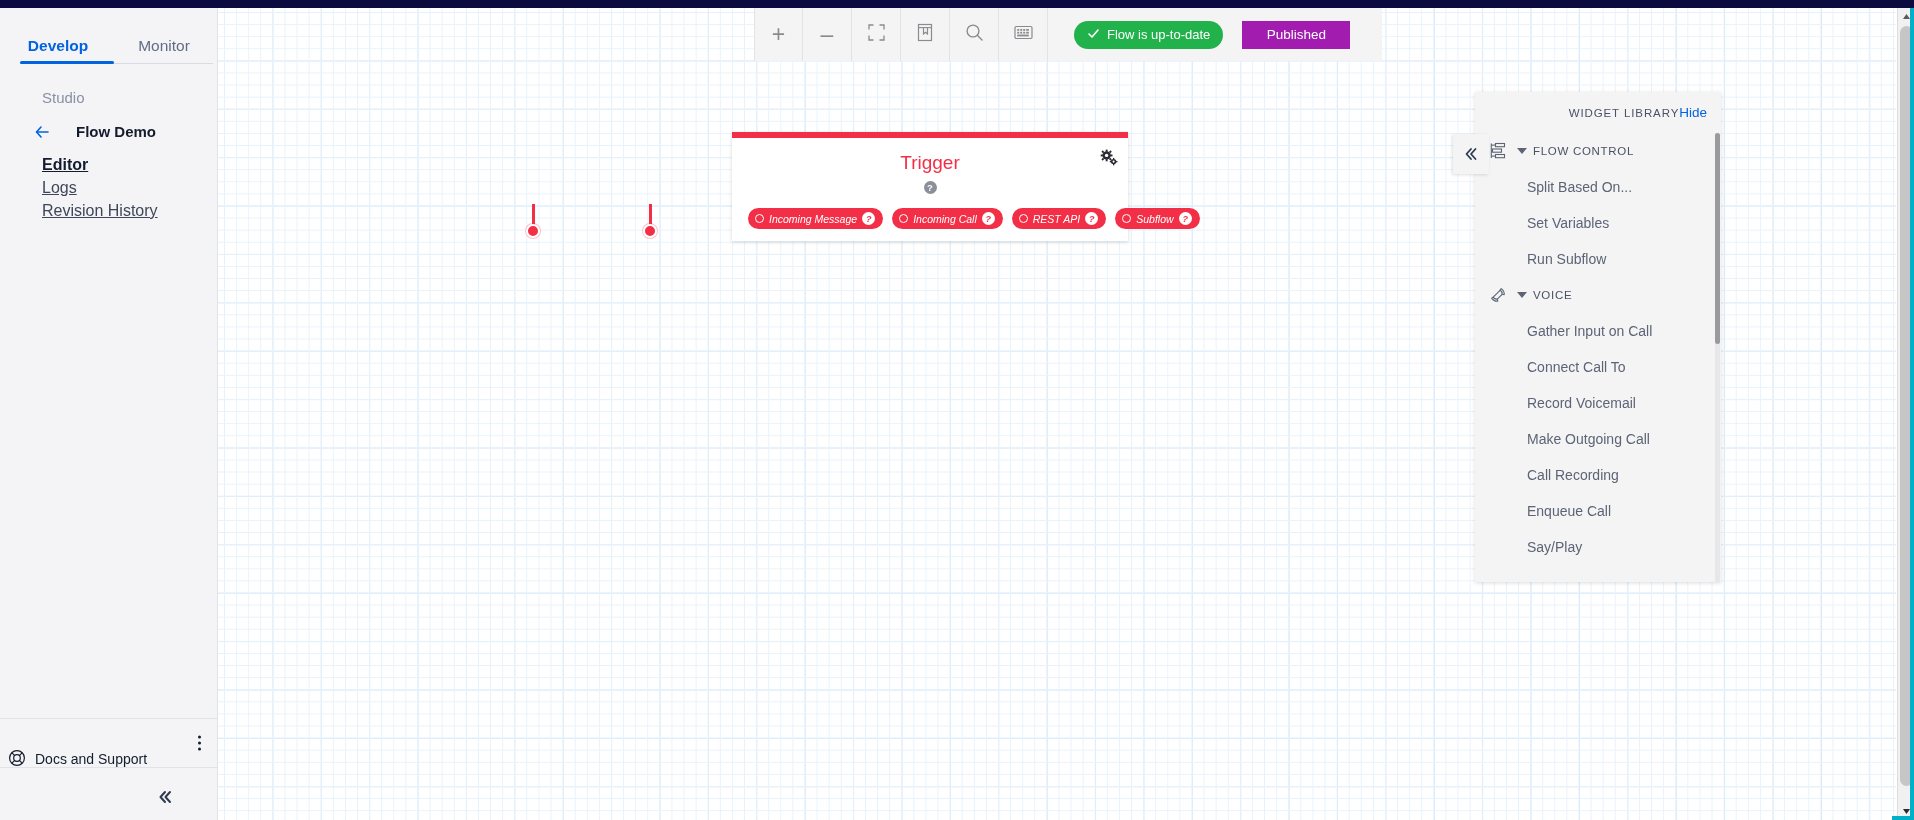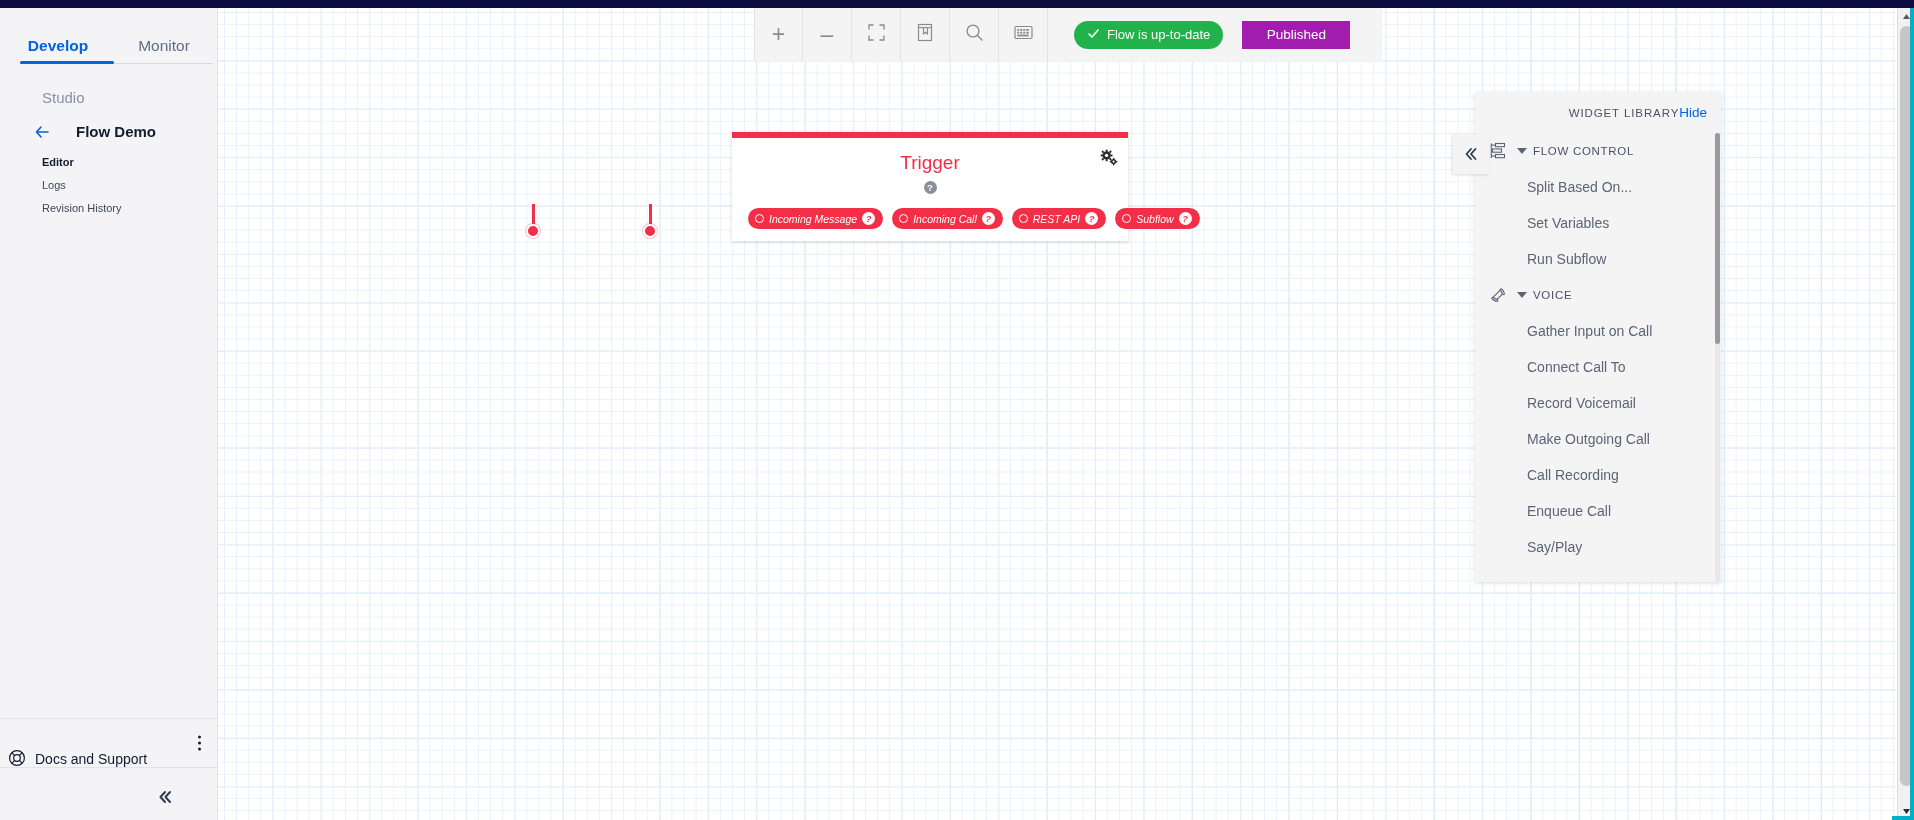--- a/index.html
+++ b/index.html
@@ -62,22 +62,23 @@
   }
   .side-flow {
     position: absolute; top: 115px; left: 34px;
     display: flex; align-items: center; gap: 26px;
     cursor: pointer;
   }
   .back-arrow { width: 16px; height: 16px; display:block; }
   .side-flow-label { font-size: 15px; font-weight: bold; color: #121c2d; }
   .side-link {
     position: absolute; left: 42px;
-    font-size: 11px; color: #3d4759;
-    cursor: pointer;
+    font-size: 16px; color: #3d4759;
+    cursor: pointer;
+    text-decoration: underline;
   }
   .side-link.active { font-weight: bold; color: #121c2d; }
   .side-link.l0 { top: 148px; }
   .side-link.l1 { top: 171px; }
   .side-link.l2 { top: 194px; }
 
   .docs-row {
     position: absolute; left: 0; bottom: 52px;
     width: 217px; height: 50px;
     border-top: 1px solid #e1e3ea;

